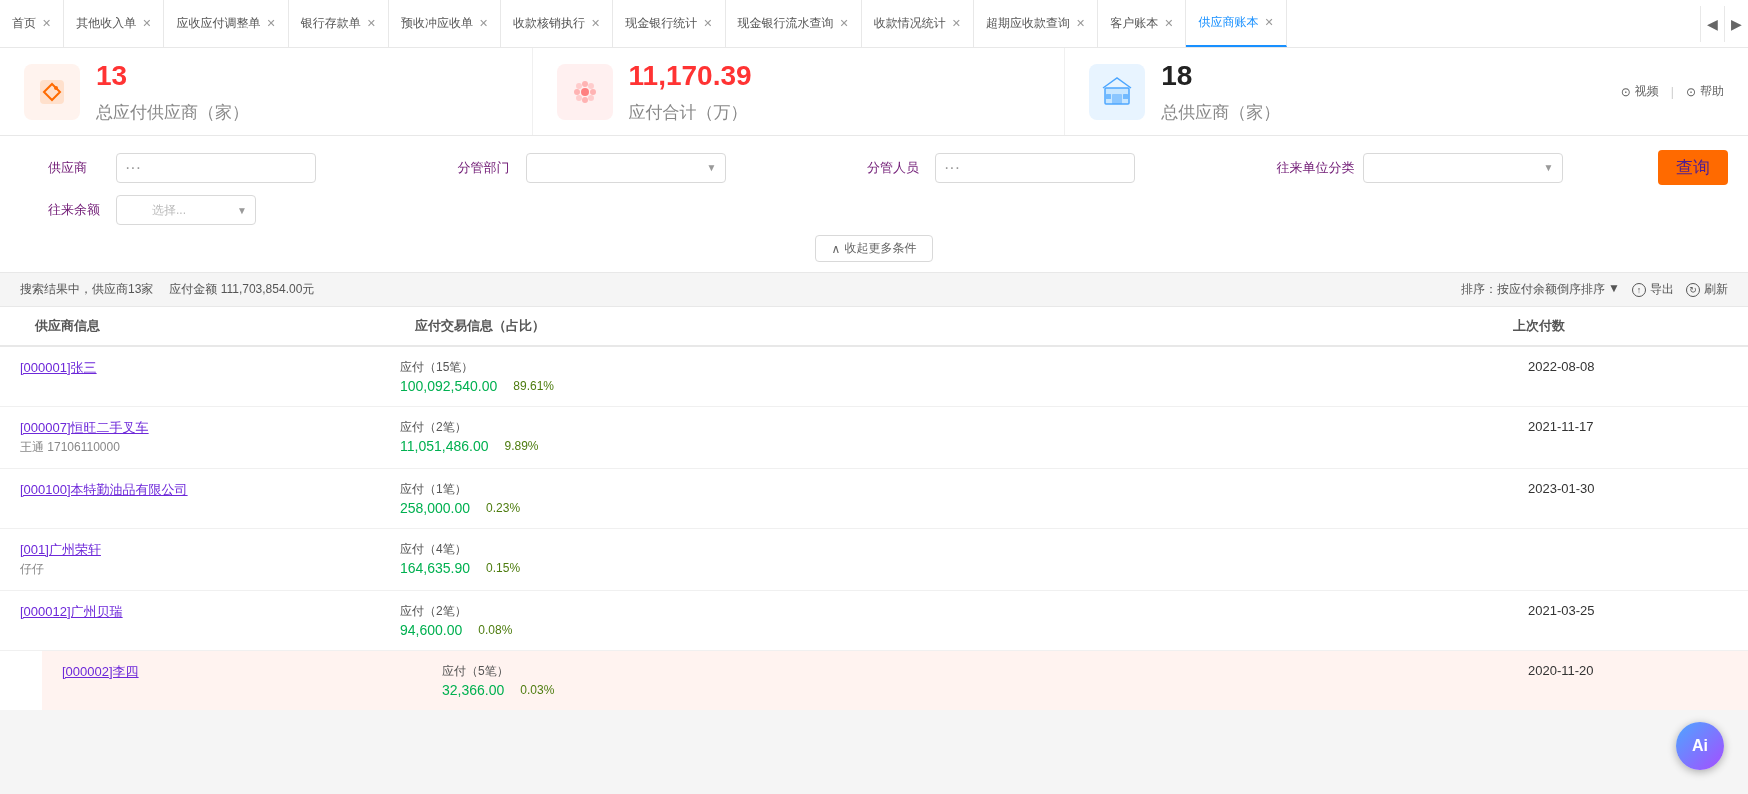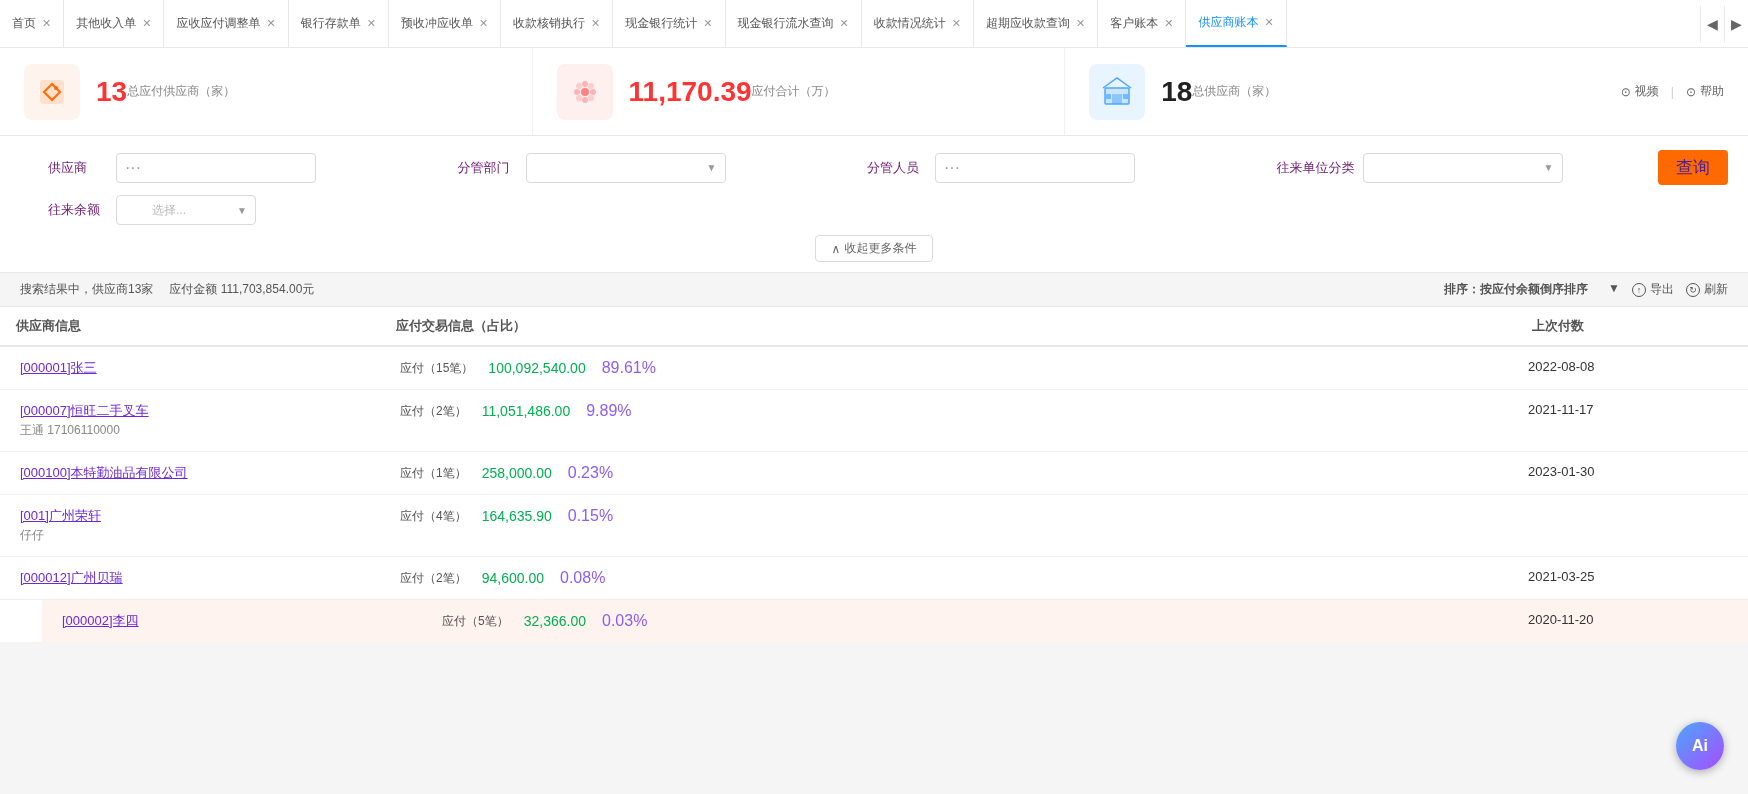--- a/index.html
+++ b/index.html
@@ -13,64 +13,64 @@
     .nav-arrows { display: flex; align-items: center; margin-left: auto; }
     .nav-arrow { width: 24px; height: 36px; display: flex; align-items: center; justify-content: center; cursor: pointer; border-left: 1px solid #e8e8e8; color: #666; font-size: 14px; }
 
     
     .stats-bar { display: flex; align-items: stretch; background: #fff; border-bottom: 1px solid #e8e8e8; height: 88px; }
     .stat-card { display: flex; align-items: center; padding: 16px 24px; flex: 1; border-right: 1px solid #f0f0f0; gap: 16px; }
     .stat-icon { width: 56px; height: 56px; border-radius: 8px; display: flex; align-items: center; justify-content: center; font-size: 28px; flex-shrink: 0; }
     .stat-icon.orange { background: #fff3ee; color: #ff6a1a; }
     .stat-icon.pink { background: #fff0f0; color: #ff8080; }
     .stat-icon.blue { background: #e8f4ff; color: #4da6ff; }
-    .stat-content { display: flex; flex-direction: row; }
+    .stat-content { display: flex; flex-direction: column; }
     .stat-number { font-size: 28px; font-weight: bold; color: #ff3333; line-height: 1.2; }
-    .stat-label { font-size: 12px; color: #888; margin-top: 8px; }
+    .stat-label { font-size: 17px; color: #888; margin-top: 8px; }
     .stat-actions { display: flex; align-items: center; gap: 12px; margin-left: auto; padding: 0 24px; font-size: 12px; color: #666; }
     .stat-actions span { cursor: pointer; display: flex; align-items: center; gap: 4px; }
 
     
     .filter-section { background: #fff; padding: 14px 20px 10px; border-bottom: 1px solid #e8e8e8; }
     .filter-row { display: flex; align-items: center; gap: 0; margin-bottom: 10px; flex-wrap: nowrap; }
     .filter-item { display: flex; align-items: center; flex: 1; min-width: 0; }
     .filter-label { font-size: 13px; color: #701a75; white-space: nowrap; margin-right: 8px; min-width: 60px; margin-left: 28px; }
     .filter-input { flex: 1; height: 30px; border: 1px solid #d9d9d9; border-radius: 4px; padding: 0 8px; font-size: 12px; color: #333; background: #fff; display: flex; align-items: center; justify-content: space-between; cursor: pointer; position: relative; min-width: 0; }
     .filter-input.with-dots::after { content: '···'; color: #999; font-size: 16px; line-height: 1; }
     .filter-input .arrow-down { color: #999; font-size: 10px; }
     .filter-divider { width: 24px; flex-shrink: 0; }
     .query-btn { background: #ff6a00; color: #4c1d95; border: none; border-radius: 4px; padding: 6px 18px; font-size: 17px; cursor: pointer; white-space: nowrap; }
     .collapse-btn { display: flex; align-items: center; justify-content: center; gap: 4px; cursor: pointer; color: #666; font-size: 12px; padding: 4px 16px; border: 1px solid #d9d9d9; border-radius: 4px; background: #fff; margin: 0 auto; width: fit-content; }
 
     
     .result-bar { display: flex; align-items: center; justify-content: space-between; padding: 8px 20px; background: #f5f5f5; border-bottom: 1px solid #e8e8e8; font-size: 12px; color: #555; }
     .result-left { display: flex; gap: 16px; }
     .result-right { display: flex; align-items: center; gap: 12px; }
-    .sort-select { display: flex; align-items: flex-start; gap: 20px; cursor: pointer; color: #555; font-weight: bold; }
+    .sort-select { display: flex; align-items: flex-start; gap: 3px; cursor: pointer; color: #555; }
     .action-btn { display: flex; align-items: center; gap: 4px; cursor: pointer; color: #555; }
     .action-btn .icon-circle { width: 14px; height: 14px; border-radius: 50%; border: 1px solid currentColor; display: flex; align-items: center; justify-content: center; font-size: 9px; }
 
     
     .table-container { background: #fff; margin: 0; }
-    .table-header { display: flex; padding: 10px 16px; border-bottom: 2px solid #e8e8e8; font-weight: bold; color: #555; font-size: 13px; background: #fff; }
+    .table-header { display: flex; padding: 10px 35px; border-bottom: 2px solid #e8e8e8; font-weight: bold; color: #555; font-size: 13px; background: #fff; }
     .col-supplier { flex: 0 0 380px; }
     .col-trade { flex: 1; }
     .col-last-pay { flex: 0 0 200px; }
 
     .table-row { display: flex; padding: 12px 20px; border-bottom: 1px solid #f0f0f0; align-items: flex-start; cursor: pointer; }
     .table-row.highlighted { background: #fff3f0; margin-left: 42px; }
     .table-row:last-child { border-bottom: none; }
 
     .supplier-name { color: #6d28d9; text-decoration: underline; cursor: pointer; font-size: 13px; }
     .supplier-sub { color: #888; font-size: 12px; margin-top: 2px; }
 
-    .trade-info { display: flex; flex-direction: row; gap: 15px; align-items: flex-end; }
+    .trade-info { display: flex; flex-direction: column; gap: 2px; }
     .trade-label { font-size: 12px; color: #555; }
     .trade-amount { font-size: 14px; color: #00b050; font-weight: 500; }
-    .trade-pct { font-size: 16px; color: #8b5cf6; margin-left: 16px; }
+    .trade-pct { font-size: 12px; color: #4d7c0f; margin-left: 16px; }
     .trade-row { display: flex; align-items: center; }
 
     .last-pay-date { font-size: 13px; color: #333; }
 
     
     .table-scroll { max-height: calc(100vh - 280px); overflow-y: auto; }
     .table-scroll::-webkit-scrollbar { width: 6px; }
     .table-scroll::-webkit-scrollbar-thumb { background: #ccc; border-radius: 3px; }
   </style>
 </head>

